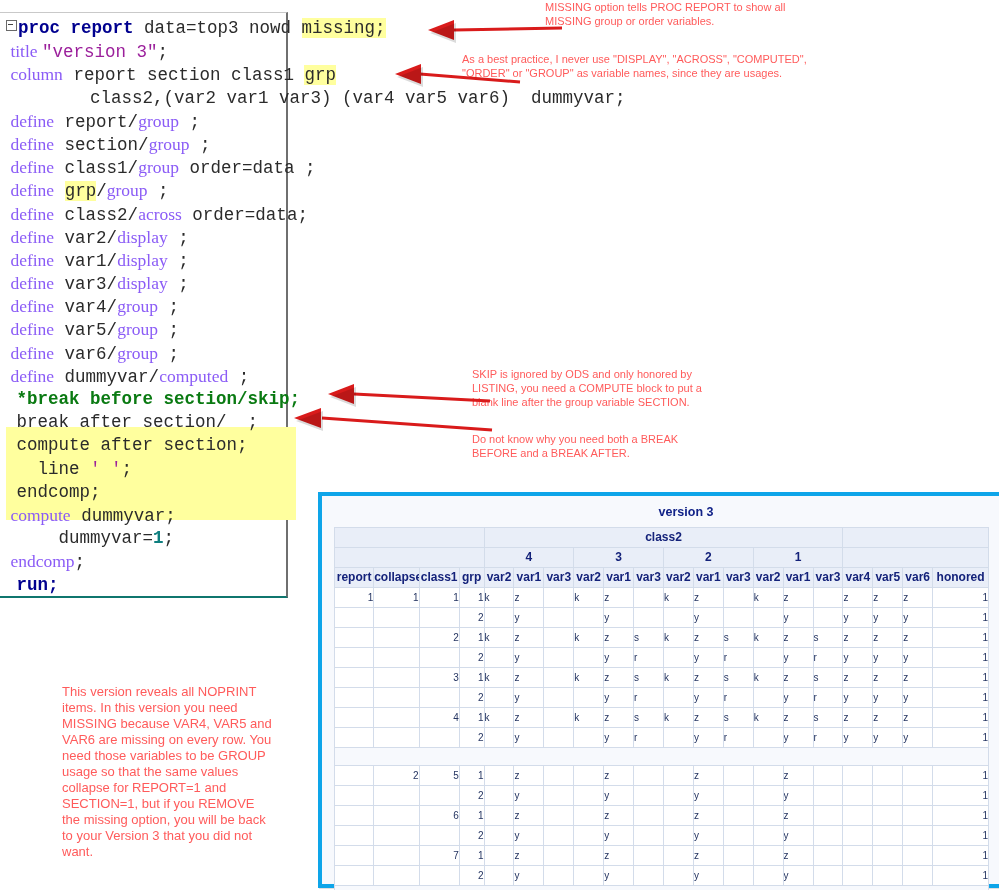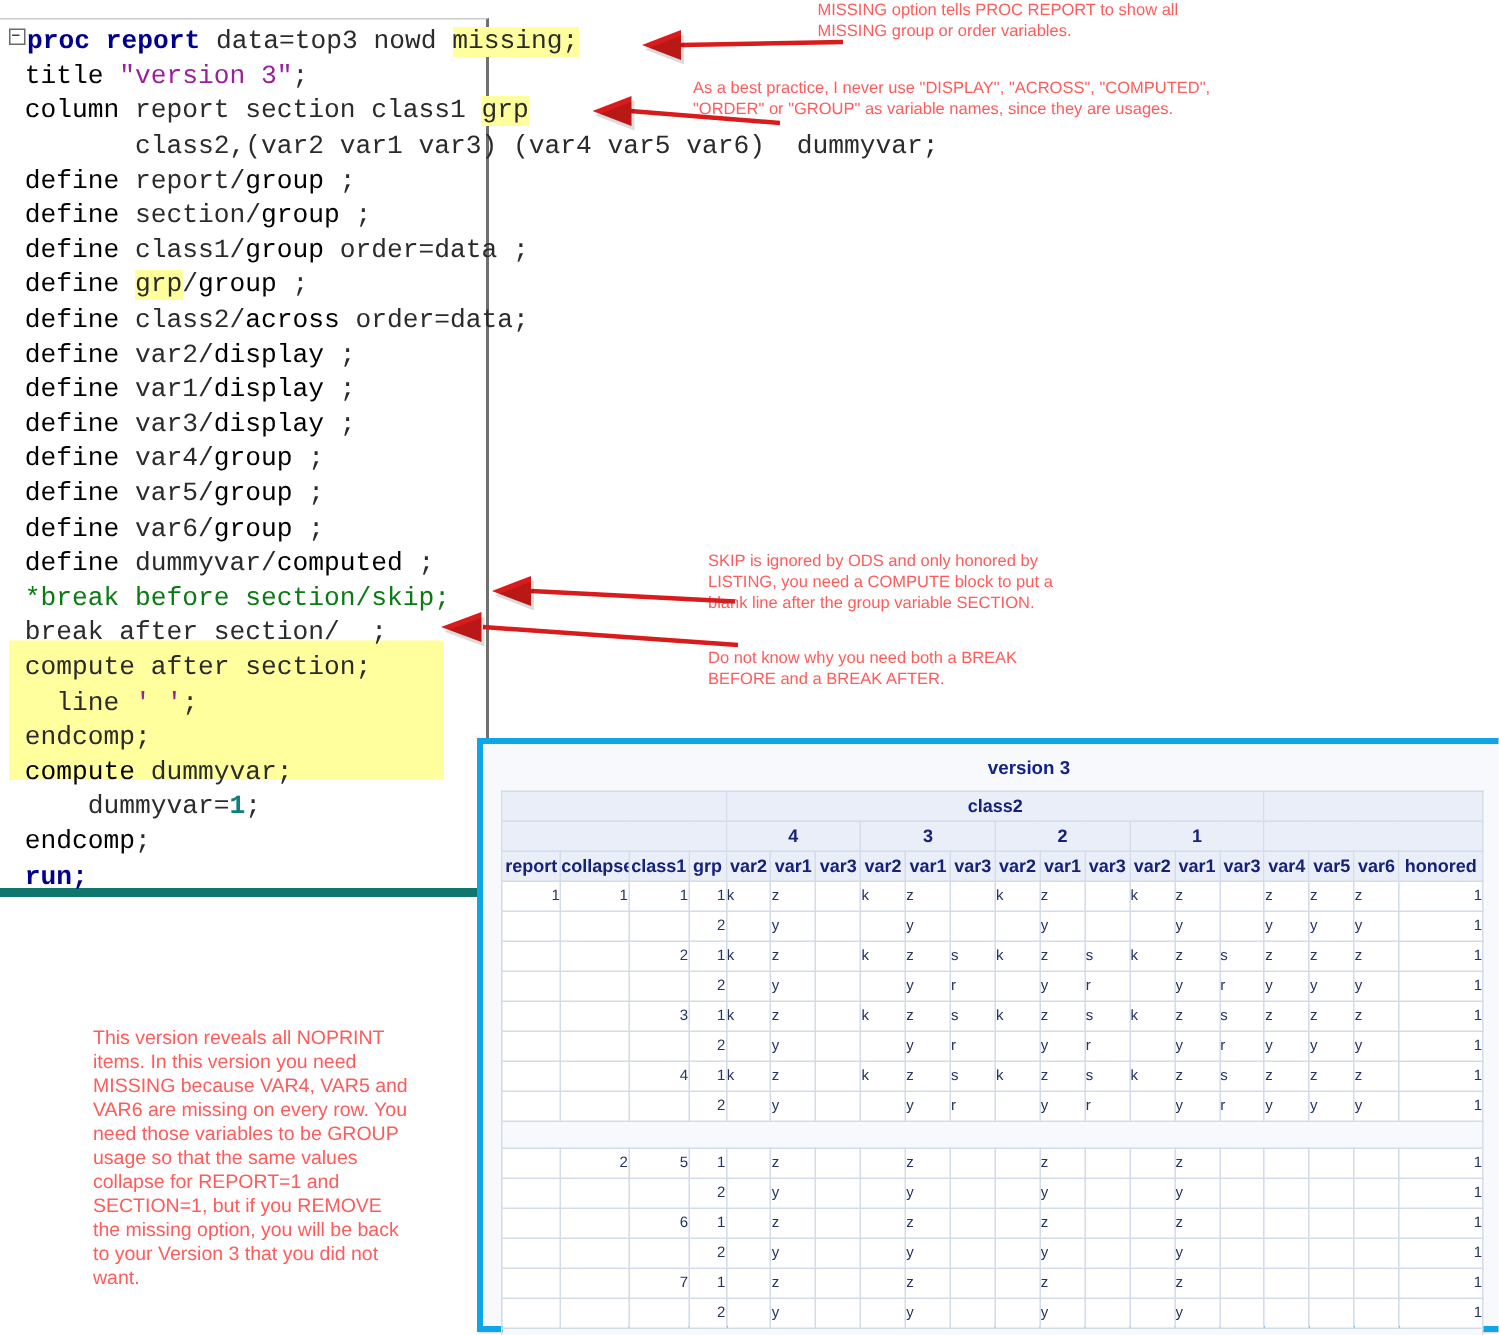--- a/index.html
+++ b/index.html
@@ -8,43 +8,43 @@
     background:#ffffff;
     font-family:"Liberation Sans", sans-serif;
     position:relative;
     overflow:hidden;
   }
 
   
   #code-panel{
     position:absolute;
     left:0; top:12px;
-    width:326px; height:586px;
+    width:288px; height:586px;
     background:#ffffff;
     border-right:2px solid #6f6f6f;
-    border-bottom:6px solid #0f766e;
+    border-bottom:2px solid #0f766e;
     border-top:1px solid #c9c9c9;
     box-sizing:border-box;
     overflow:visible;
   }
   #code-lines{
     position:absolute;
     left:0; top:4px;
     width:520px;
     font-family:"Liberation Mono","DejaVu Sans Mono",monospace;
     font-size:17.5px;
     line-height:23.2px;
     white-space:pre;
     color:#222;
   }
   .cl{ display:block; height:23.2px; padding-left:6px;}
   .kw{color:#00008f;font-weight:bold;}
-  .blu{color:#000000;}
+  .blu{color:#8b5cf6;font-family:Liberation Serif, serif;}
   .purp{color:#9b1f9b;}
-  .grn{color:#0a7a12;font-weight:normal;}
+  .grn{color:#0a7a12;font-weight:bold;}
   .teal{color:#0f7f7f;font-weight:bold;}
   .pl{color:#2b2b2b;}
   .hl{background:#ffff9e;}
   .expander{
     display:inline-block;
     width:9px;height:9px;
     border:1px solid #6a6a6a;
     position:relative;
     vertical-align:2px;
     margin-right:1px;

